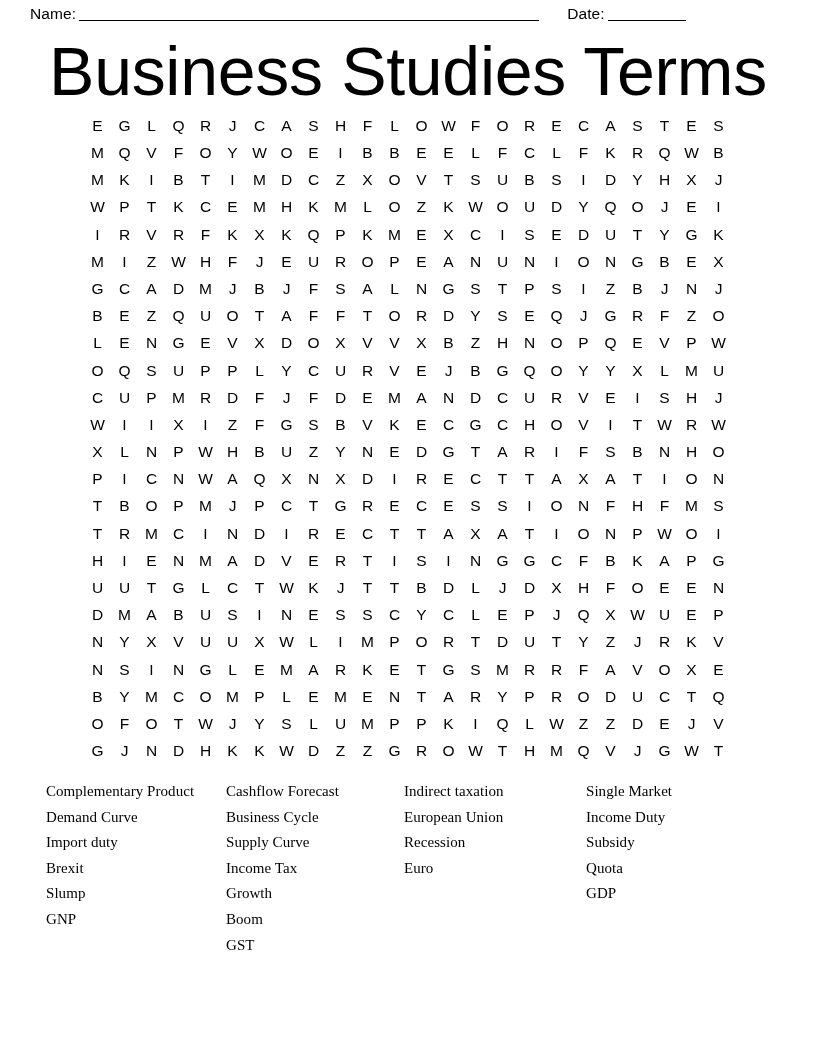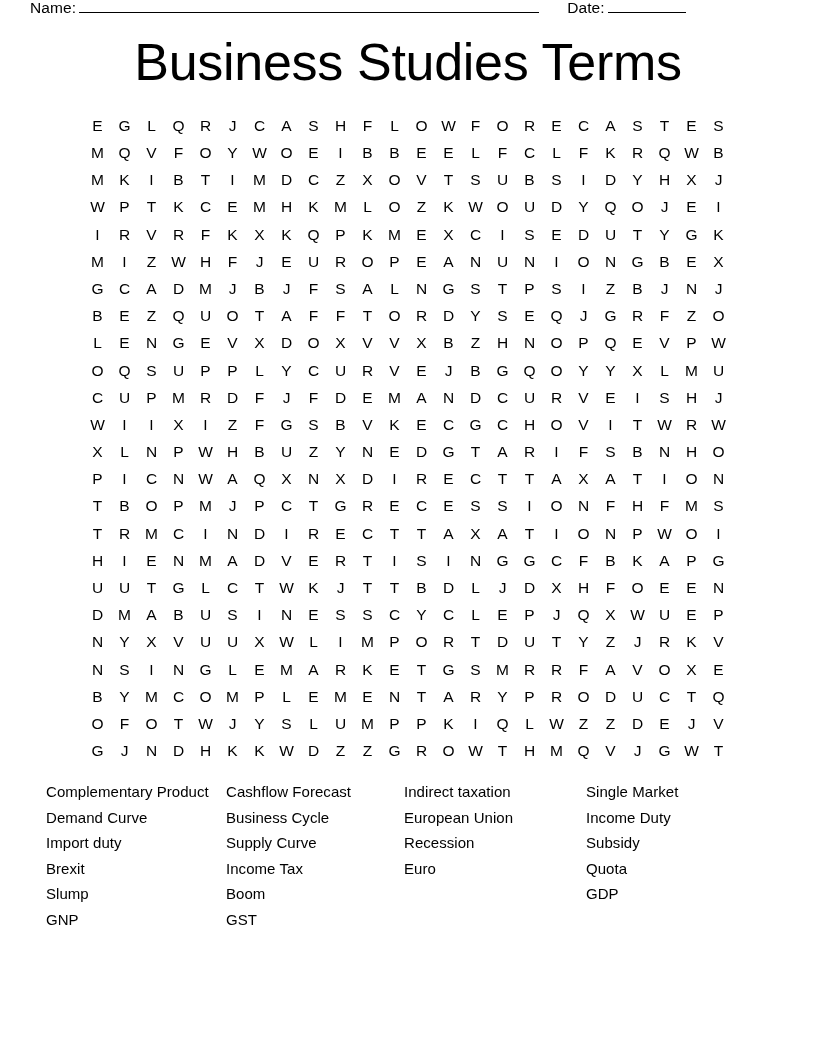--- a/index.html
+++ b/index.html
@@ -18,21 +18,21 @@
   }
 
   
   .header-row {
     position: absolute;
     top: 0px;
     left: 0px;
     width: 816px;
     height: 28px;
     display: flex;
-    align-items: flex-start;
+    align-items: center;
     padding: 0 30px 0 30px;
   }
   .hdr-label {
     font-size: 15.5px;
     line-height: 1;
     white-space: nowrap;
     letter-spacing: 0.1px;
   }
   .hdr-rule {
     display: inline-block;
@@ -44,21 +44,21 @@
   .hdr-rule.date-rule { width: 78px; }
   .hdr-spacer { width: 28px; }
 
   
   .puzzle-title {
     position: absolute;
     top: 33px;
     left: 0;
     width: 816px;
     text-align: center;
-    font-size: 52px;
+    font-size: 68px;
     font-weight: normal;
     line-height: 1.12;
     letter-spacing: -0.3px;
     margin: 0;
     font-family: "Liberation Sans", sans-serif;
   }
 
   
   .grid-wrap {
     position: absolute;
@@ -92,20 +92,21 @@
   .word-col.c1 { width: 180px; }
   .word-col.c2 { width: 178px; }
   .word-col.c3 { width: 182px; }
   .word-col.c4 { width: 190px; }
   .word-item {
     font-size: 15px;
     line-height: 25.6px;
     height: 25.6px;
     white-space: nowrap;
     letter-spacing: 0.05px;
+    font-family: Liberation Serif, serif;
   }
 </style>
 </head>
 <body>
 
 <div class="header-row">
   <span class="hdr-label">Name:</span>
   <span class="hdr-rule name-rule"></span>
   <span class="hdr-spacer"></span>
   <span class="hdr-label">Date:</span>
@@ -748,20 +749,21 @@
       <div class="word-item">Import duty</div>
       <div class="word-item">Brexit</div>
       <div class="word-item">Slump</div>
       <div class="word-item">GNP</div>
     </div>
     <div class="word-col c2">
       <div class="word-item">Cashflow Forecast</div>
       <div class="word-item">Business Cycle</div>
       <div class="word-item">Supply Curve</div>
       <div class="word-item">Income Tax</div>
+      <div class="word-item">Growth</div>
       <div class="word-item">Boom</div>
       <div class="word-item">GST</div>
     </div>
     <div class="word-col c3">
       <div class="word-item">Indirect taxation</div>
       <div class="word-item">European Union</div>
       <div class="word-item">Recession</div>
       <div class="word-item">Euro</div>
     </div>
     <div class="word-col c4">

